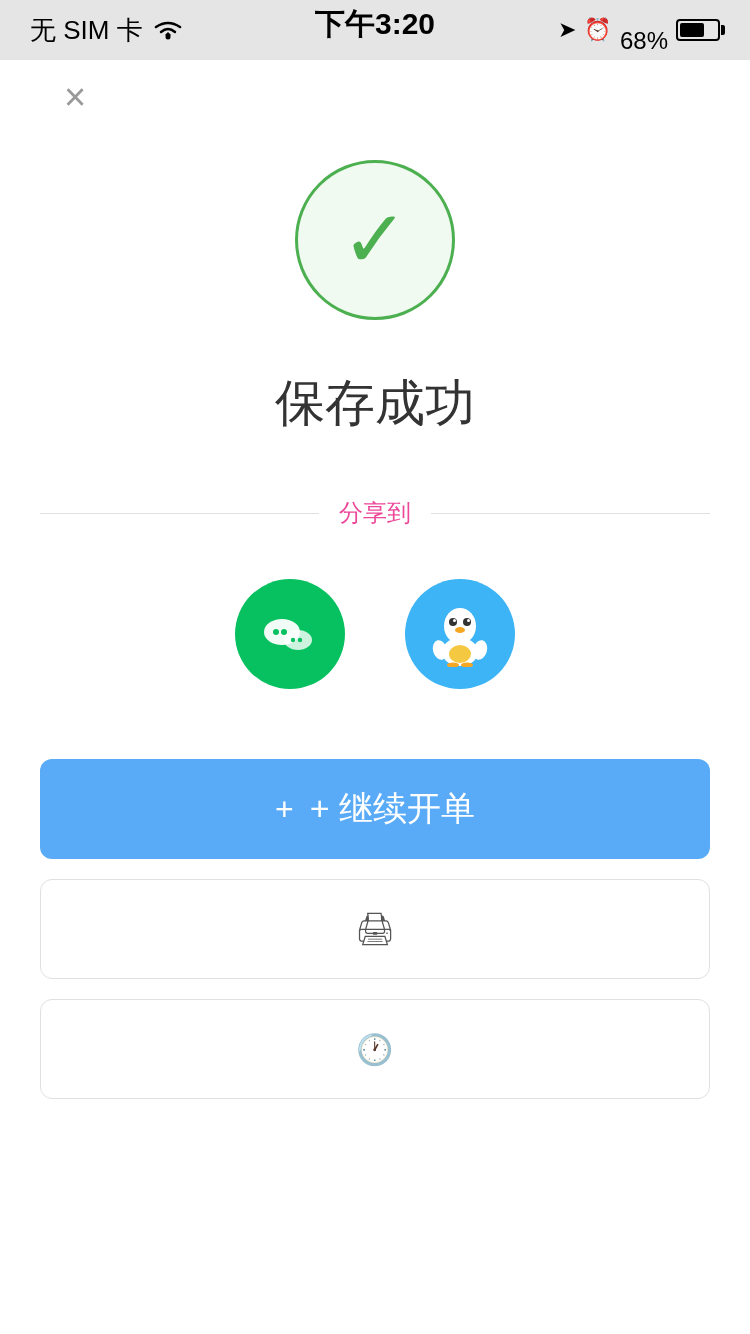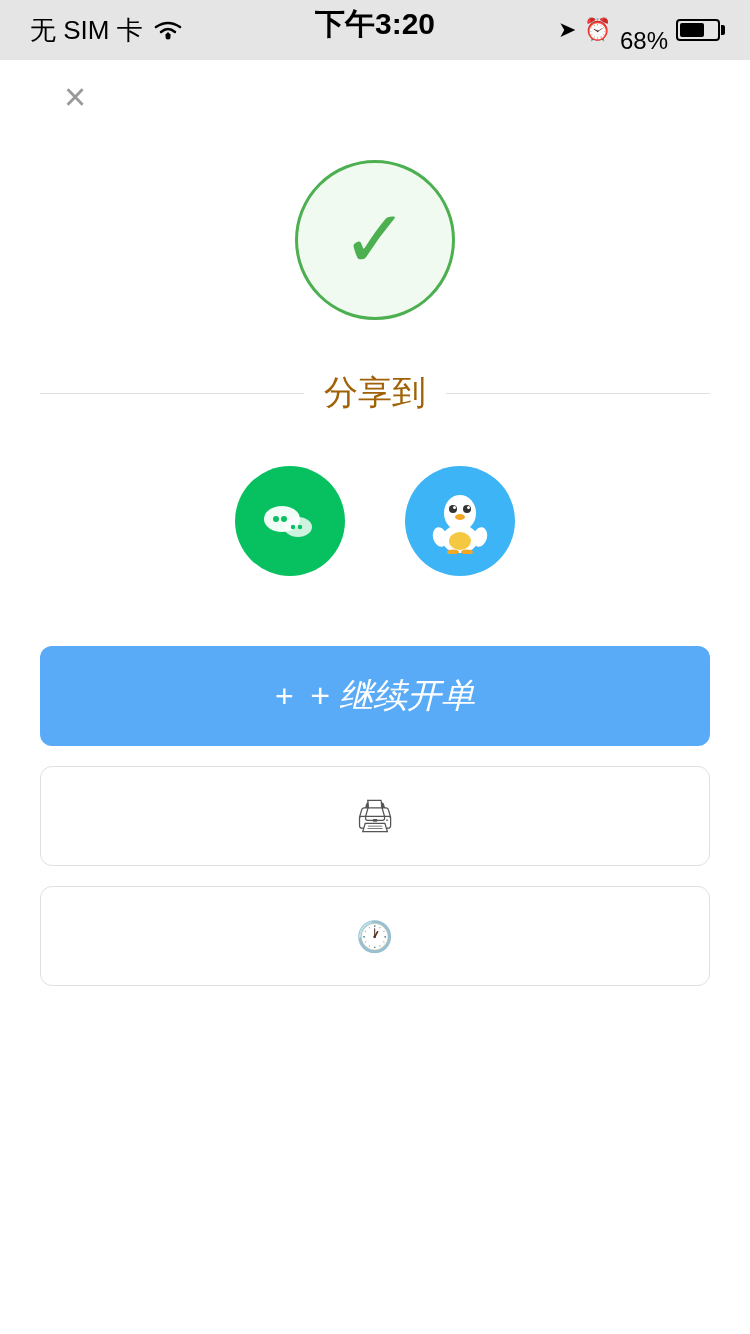--- a/index.html
+++ b/index.html
@@ -138,22 +138,22 @@
       align-items: center;
       gap: 20px;
       margin-bottom: 50px;
     }
     .divider-line {
       flex: 1;
       height: 1px;
       background: #e0e0e0;
     }
     .share-label {
-      font-size: 34px;
-      color: #a16207;
+      font-size: 24px;
+      color: #ec4899;
       white-space: nowrap;
     }
 
     
     .share-icons {
       display: flex;
       gap: 60px;
       margin-bottom: 70px;
     }
     .share-icon-btn {
@@ -228,20 +228,21 @@
 <div class="close-btn">
   <span class="close-x">×</span>
 </div>
 
 <div class="main-content">
 
   <div class="success-circle">
     <span class="checkmark">✓</span>
   </div>
 
+  <div class="success-title">保存成功</div>
 
   <div class="share-divider">
     <div class="divider-line"></div>
     <span class="share-label">分享到</span>
     <div class="divider-line"></div>
   </div>
 
   <div class="share-icons">
     <div class="share-icon-btn wechat-btn">
 
@@ -276,21 +277,21 @@
 
         <ellipse cx="23" cy="63" rx="6" ry="2.5" fill="#f5a623"></ellipse>
         <ellipse cx="37" cy="63" rx="6" ry="2.5" fill="#f5a623"></ellipse>
       </svg>
     </div>
   </div>
 
   <div class="buttons-section">
     <button class="btn btn-primary">
       <span style="font-size:32px; font-weight:300;">+</span>
-      <span style="font-size:34px;font-style:italic;">+ 继续开单</span>
+      <span style="font-size:34px;">+ 继续开单</span>
     </button>
 
     <button class="btn btn-secondary">
       <span style="font-size:32px;">🖨</span>
     </button>
 
     <button class="btn btn-secondary">
       <span style="font-size:30px;">🕐</span>
     </button>
   </div>

